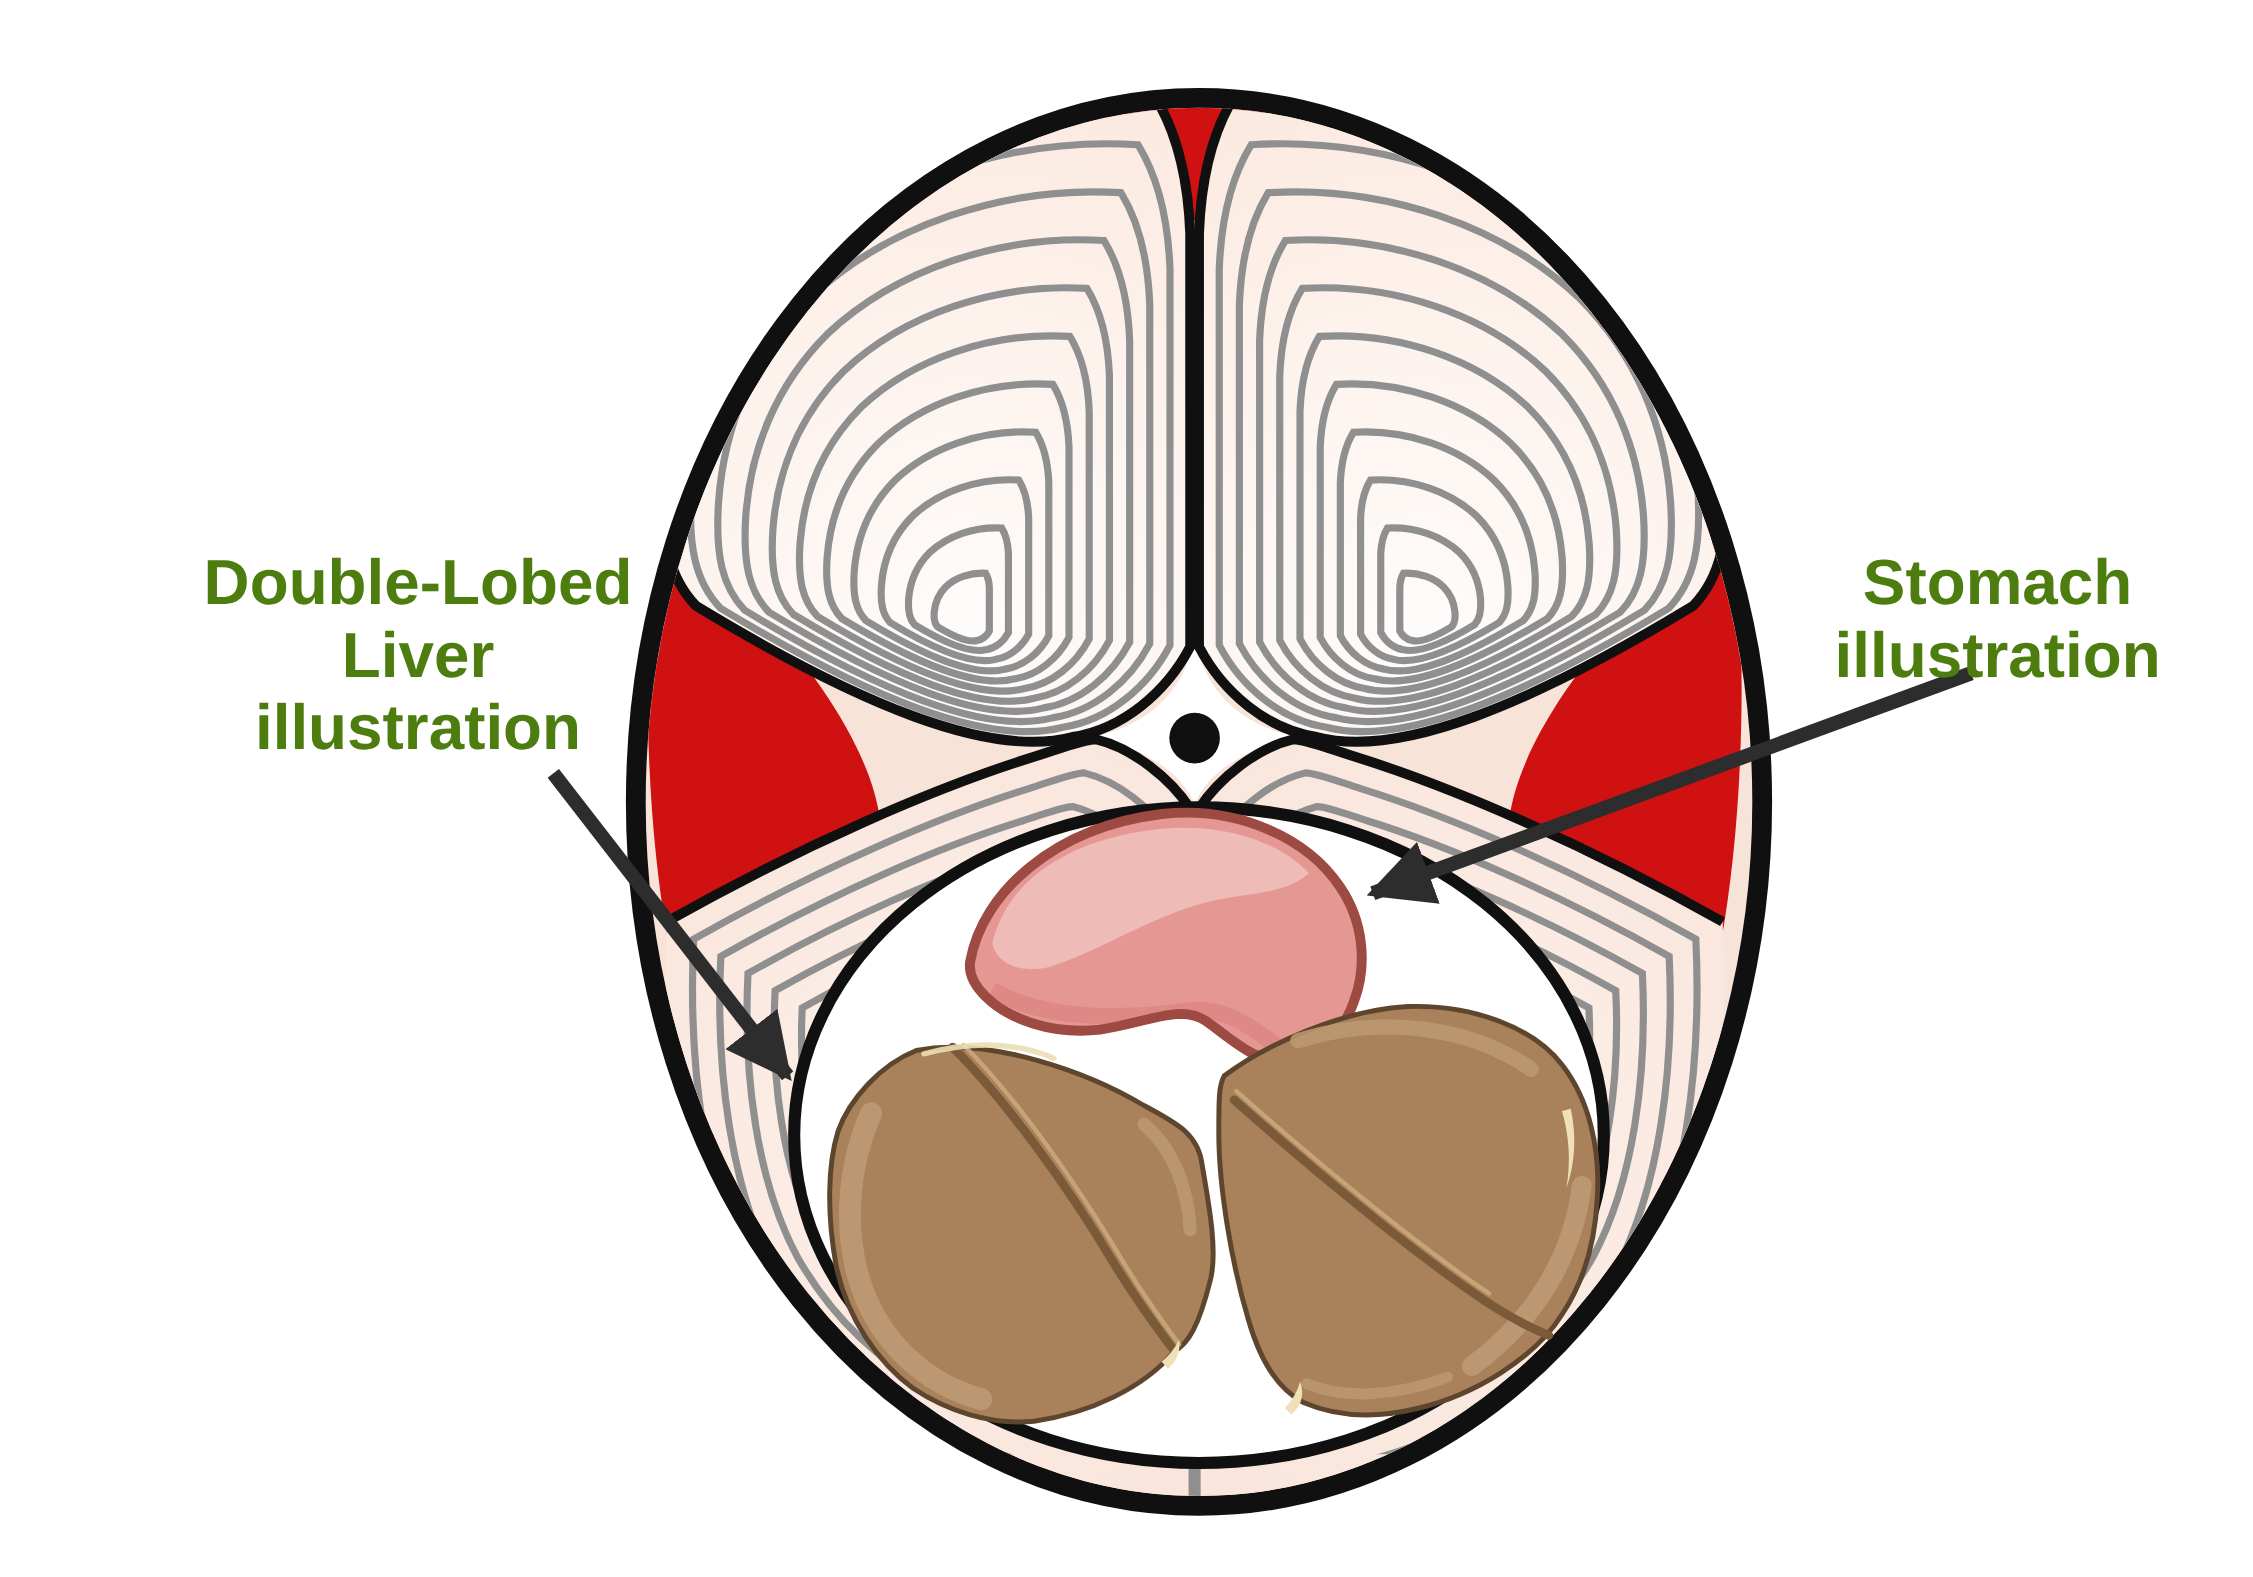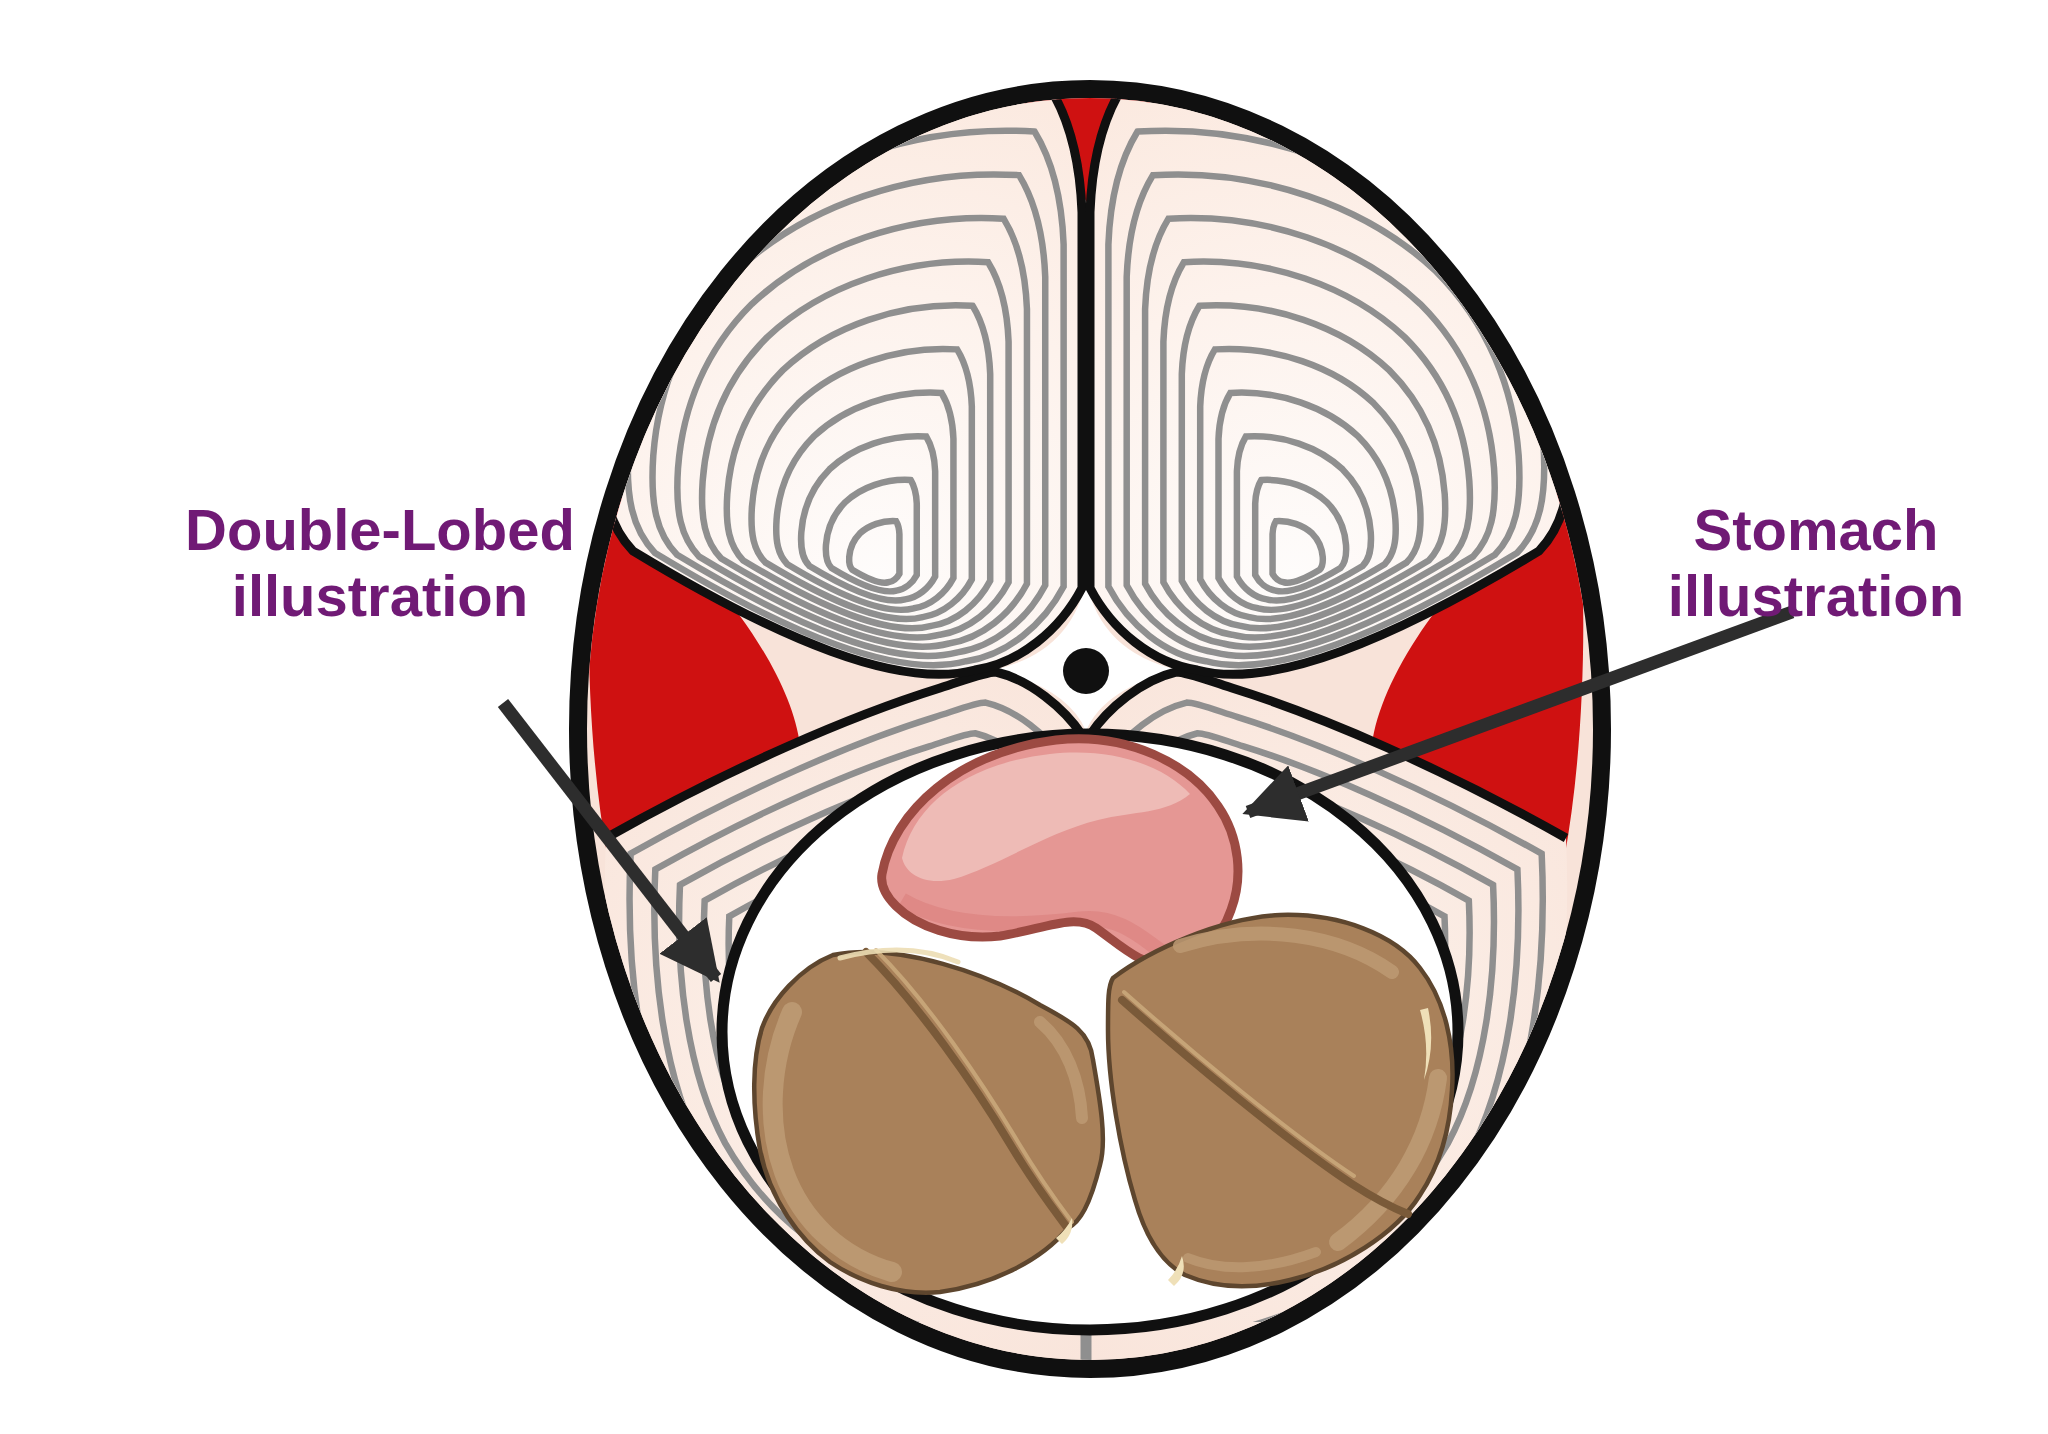--- a/index.html
+++ b/index.html
@@ -1,18 +1,18 @@
 <!DOCTYPE html>
 <html><head>
 <meta charset="utf-8">
 <style>
   html,body{margin:0;padding:0;background:#ffffff;}
   .stage{position:relative;width:2048px;height:1434px;background:#ffffff;overflow:hidden;
          font-family:"Liberation Sans", sans-serif;}
-  .fig-label{position:absolute;text-align:center;color:#701a75;font-size:58px;line-height:66px;
+  .fig-label{position:absolute;text-align:center;color:#4d7c0f;font-size:58px;line-height:66px;
              font-weight:600;letter-spacing:0px;}
   #liver-label{left:120px;top:497px;width:520px;}
   #stomach-label{left:1556px;top:497px;width:520px;}
   svg{position:absolute;left:0;top:0;}
 </style>
 </head>
 <body>
 
 <div class="stage">
 
@@ -204,20 +204,21 @@
     <path d="M 1168,1280 Q 1178,1270 1182,1256 Q 1188,1274 1174,1286 Z" fill="#efe0b8" stroke="none"></path>
     <path d="M 1420,1010 Q 1430,1045 1424,1080 Q 1436,1046 1428,1008 Z" fill="#efe0b8" stroke="none"></path>
   </g>
 
   <line x1="503" y1="703" x2="716" y2="978" stroke="#2d2d2d" stroke-width="13" marker-end="url(#ah)"></line>
   <line x1="1792" y1="612" x2="1248" y2="812" stroke="#2d2d2d" stroke-width="13" marker-end="url(#ah)"></line>
 </svg>
 
 <div class="fig-label" id="liver-label">
   <div>Double-Lobed</div>
+  <div>Liver</div>
   <div>illustration</div>
 </div>
 
 <div class="fig-label" id="stomach-label">
   <div>Stomach</div>
   <div>illustration</div>
 </div>
 
 </div>
 

